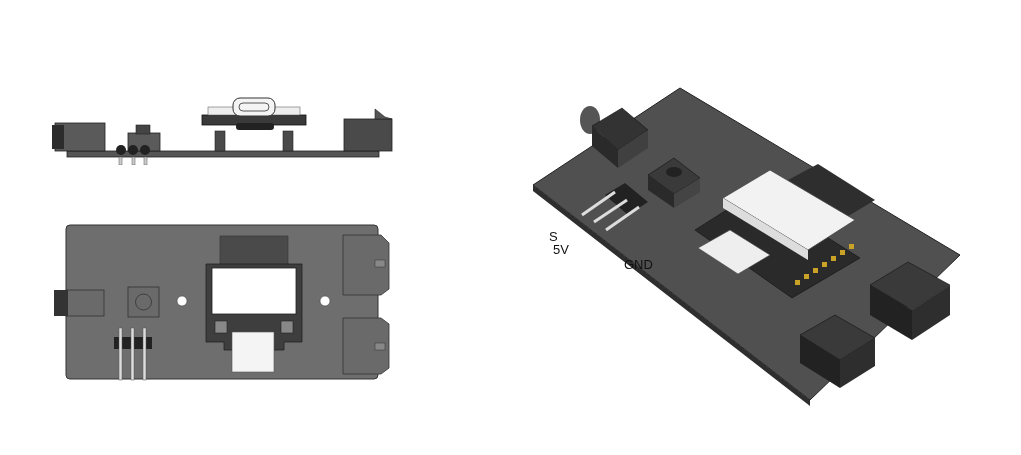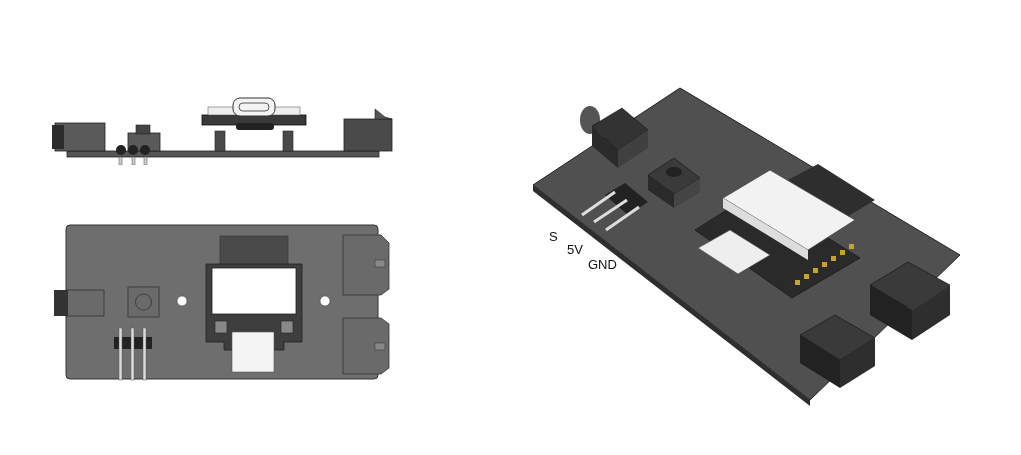--- a/index.html
+++ b/index.html
@@ -132,14 +132,14 @@
     <polygon points="340,205 378,182 420,205 382,230" fill="#3a3a3a" stroke="#111" stroke-width="0.6"></polygon>
     <polygon points="340,205 382,230 382,260 340,235" fill="#222"></polygon>
     <polygon points="382,230 420,205 420,235 382,260" fill="#2e2e2e"></polygon>
     <polygon points="270,255 305,235 345,258 310,280" fill="#3a3a3a" stroke="#111" stroke-width="0.6"></polygon>
     <polygon points="270,255 310,280 310,308 270,283" fill="#222"></polygon>
     <polygon points="310,280 345,258 345,286 310,308" fill="#2e2e2e"></polygon>
   </g>
 </svg>
 
 <div class="lbl" style="left:549px;top:229px">S</div>
-<div class="lbl" style="left:567px;top:242px">5V</div>
-<div class="lbl" style="left:588px;top:257px">GND</div>
+<div class="lbl" style="left:553px;top:242px">5V</div>
+<div class="lbl" style="left:624px;top:257px">GND</div>
 
 </body></html>

